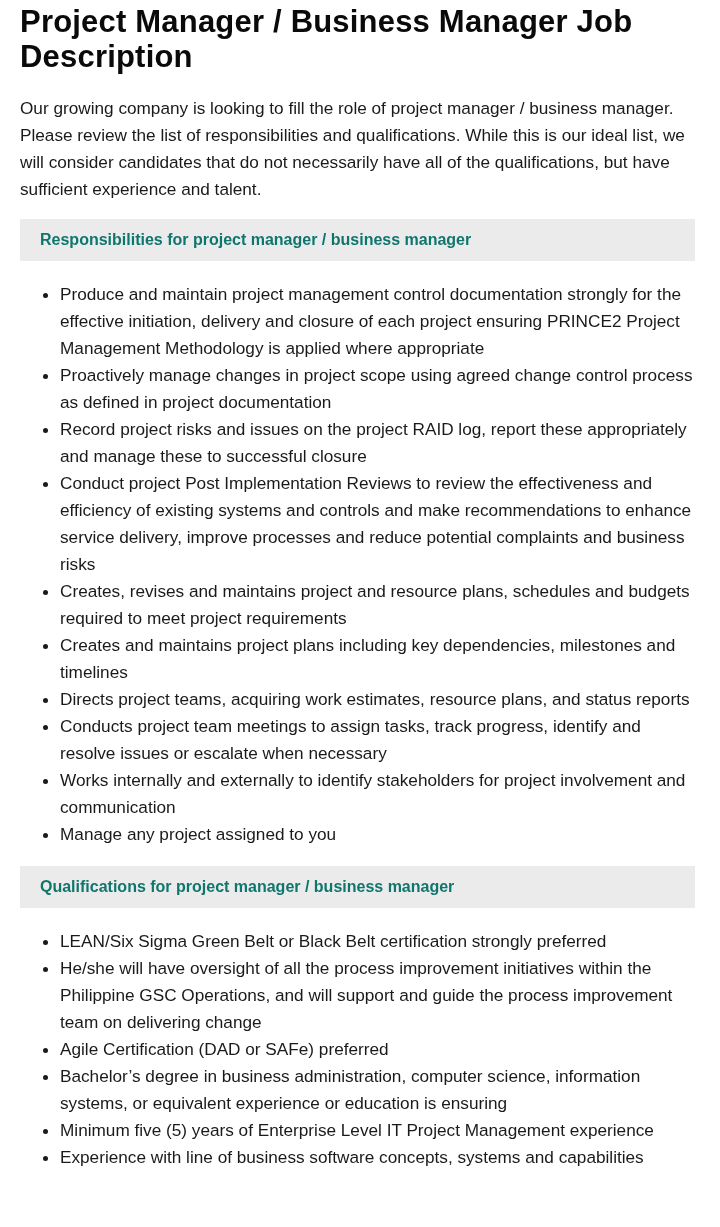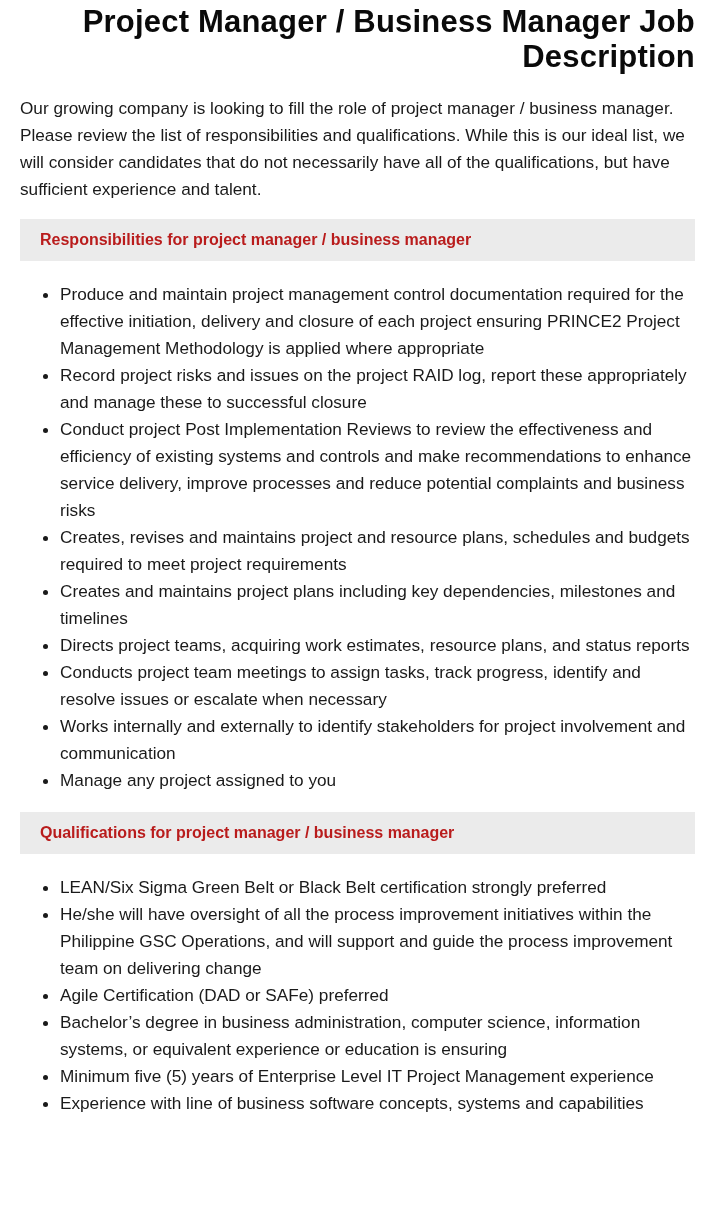--- a/index.html
+++ b/index.html
@@ -16,41 +16,41 @@
     }
     .page {
       padding: 0 25px 0 20px;
     }
     h1.title {
       margin: 0;
       padding-top: 4px;
       font-size: 31px;
       line-height: 35px;
       font-weight: bold;
-      text-align: right;
+      text-align: left;
       color: #0a0a0a;
       letter-spacing: 0.2px;
     }
     p.intro {
       margin: 21px 0 0 0;
       font-size: 17.2px;
       line-height: 27px;
       color: #1a1a1a;
     }
     .section-header {
       margin-top: 16px;
       background: #ebebeb;
       height: 42px;
       box-sizing: border-box;
       padding: 0 20px;
       display: flex;
       align-items: center;
       font-size: 16px;
       font-weight: bold;
-      color: #b91c1c;
+      color: #0f766e;
       width: 675px;
     }
     ul.list {
       margin: 20px 0 0 0;
       padding-left: 40px;
       list-style: none;
     }
     ul.list li {
       position: relative;
       font-size: 17.2px;
@@ -71,21 +71,22 @@
   </style>
 </head>
 <body>
 
 <div class="page">
   <h1 class="title">Project Manager / Business Manager Job Description</h1>
   <p class="intro">Our growing company is looking to fill the role of project manager / business manager. Please review the list of responsibilities and qualifications. While this is our ideal list, we will consider candidates that do not necessarily have all of the qualifications, but have sufficient experience and talent.</p>
 
   <div class="section-header">Responsibilities for project manager / business manager</div>
   <ul class="list">
-    <li>Produce and maintain project management control documentation required for the effective initiation, delivery and closure of each project ensuring PRINCE2 Project Management Methodology is applied where appropriate</li>
+    <li>Produce and maintain project management control documentation strongly for the effective initiation, delivery and closure of each project ensuring PRINCE2 Project Management Methodology is applied where appropriate</li>
+    <li>Proactively manage changes in project scope using agreed change control process as defined in project documentation</li>
     <li>Record project risks and issues on the project RAID log, report these appropriately and manage these to successful closure</li>
     <li>Conduct project Post Implementation Reviews to review the effectiveness and efficiency of existing systems and controls and make recommendations to enhance service delivery, improve processes and reduce potential complaints and business risks</li>
     <li>Creates, revises and maintains project and resource plans, schedules and budgets required to meet project requirements</li>
     <li>Creates and maintains project plans including key dependencies, milestones and timelines</li>
     <li>Directs project teams, acquiring work estimates, resource plans, and status reports</li>
     <li>Conducts project team meetings to assign tasks, track progress, identify and resolve issues or escalate when necessary</li>
     <li>Works internally and externally to identify stakeholders for project involvement and communication</li>
     <li>Manage any project assigned to you</li>
   </ul>
 

